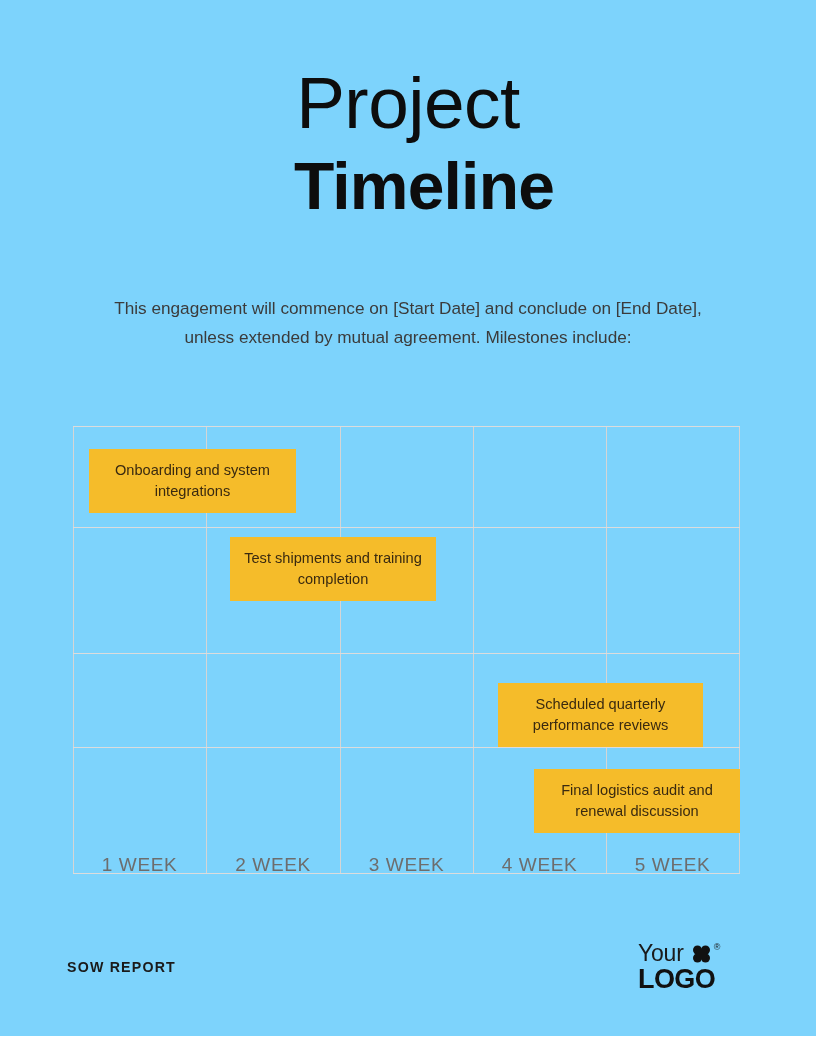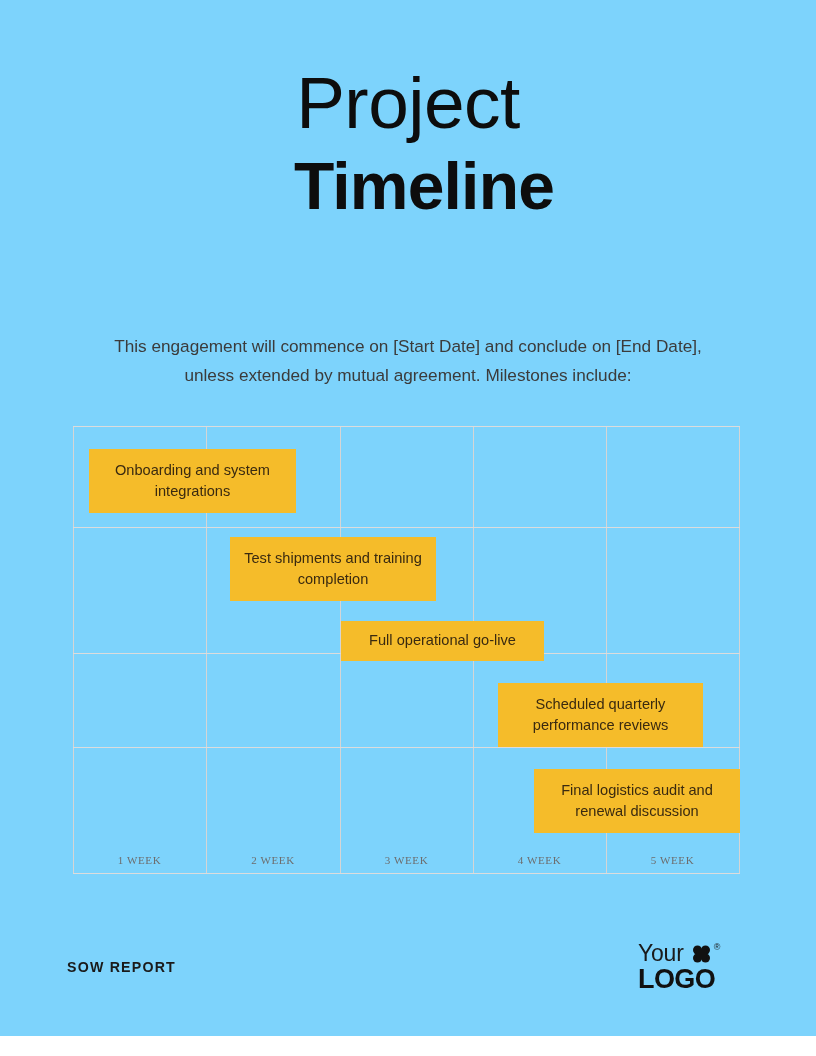--- a/index.html
+++ b/index.html
@@ -50,21 +50,20 @@
   .description {
     position: absolute;
     left: 108px;
     top: 294px;
     width: 600px;
     text-align: center;
     font-size: 17.2px;
     line-height: 29px;
     color: #3b3b3b;
     font-weight: 400;
-    margin-top: 38px;
   }
 
   
   .chart {
     position: absolute;
     left: 73px;
     top: 426px;
     width: 667px;
     height: 447px;
   }
@@ -100,25 +99,24 @@
     position: absolute;
     left: 73px;
     top: 854px;
     width: 667px;
     height: 20px;
   }
   .axis-label {
     position: absolute;
     top: 0;
     text-align: center;
-    font-size: 11px;
+    font-size: 19px;
     letter-spacing: 0.6px;
     color: #6d6d6d;
     white-space: nowrap;
-    font-family: Liberation Serif, serif;
   }
 
   
   .footer-label {
     position: absolute;
     left: 67px;
     top: 959px;
     font-size: 14.2px;
     letter-spacing: 1.2px;
     color: #1a1a1a;
@@ -195,23 +193,20 @@
     <div class="gridline-h" style="top:447px;"></div>
 
     <div class="bar" style="left:16px; top:23px; width:207px; height:64px;">
       <span>Onboarding and system integrations</span>
     </div>
 
     <div class="bar" style="left:157px; top:111px; width:206px; height:64px;">
       <span>Test shipments and training completion</span>
     </div>
 
-    <div class="bar" style="left:268px; top:195px; width:203px; height:40px;">
-      <span>Full operational go-live</span>
-    </div>
 
     <div class="bar" style="left:398px; top:257px; width:205px; height:64px;margin-left:27px;">
       <span>Scheduled quarterly performance reviews</span>
     </div>
 
     <div class="bar" style="left:461px; top:343px; width:206px; height:64px;">
       <span>Final logistics audit and renewal discussion</span>
     </div>
   </div>
 

